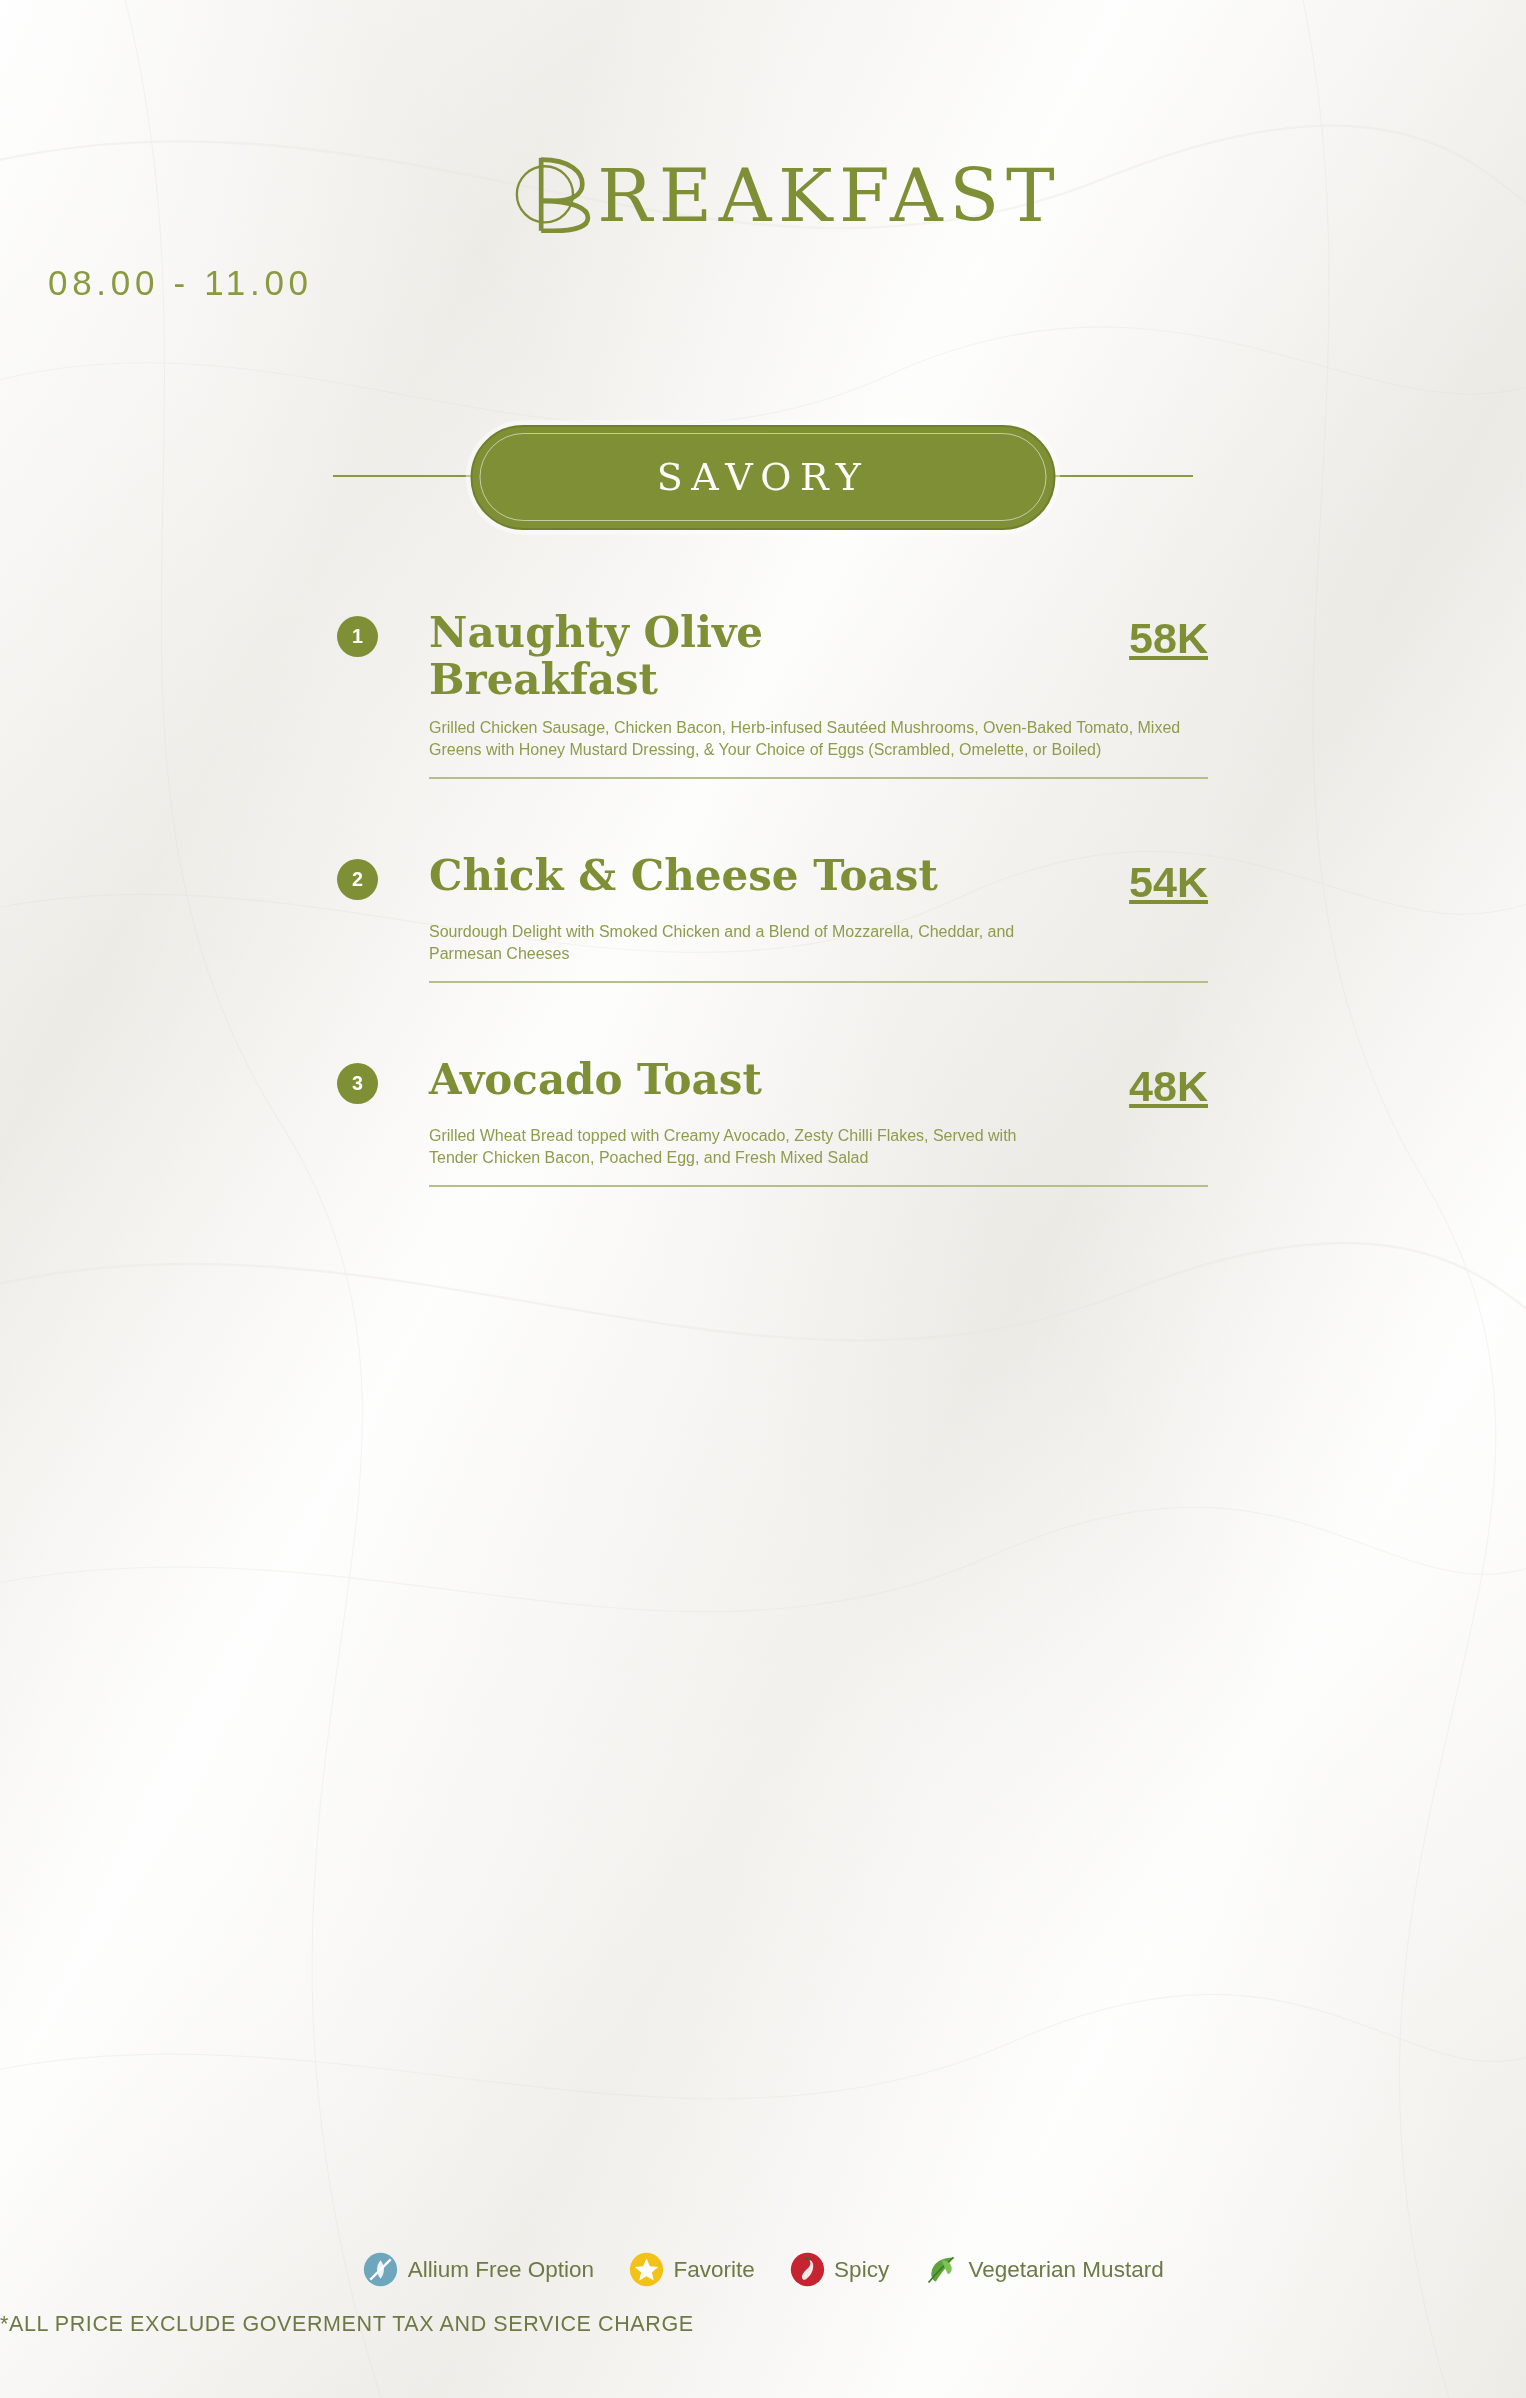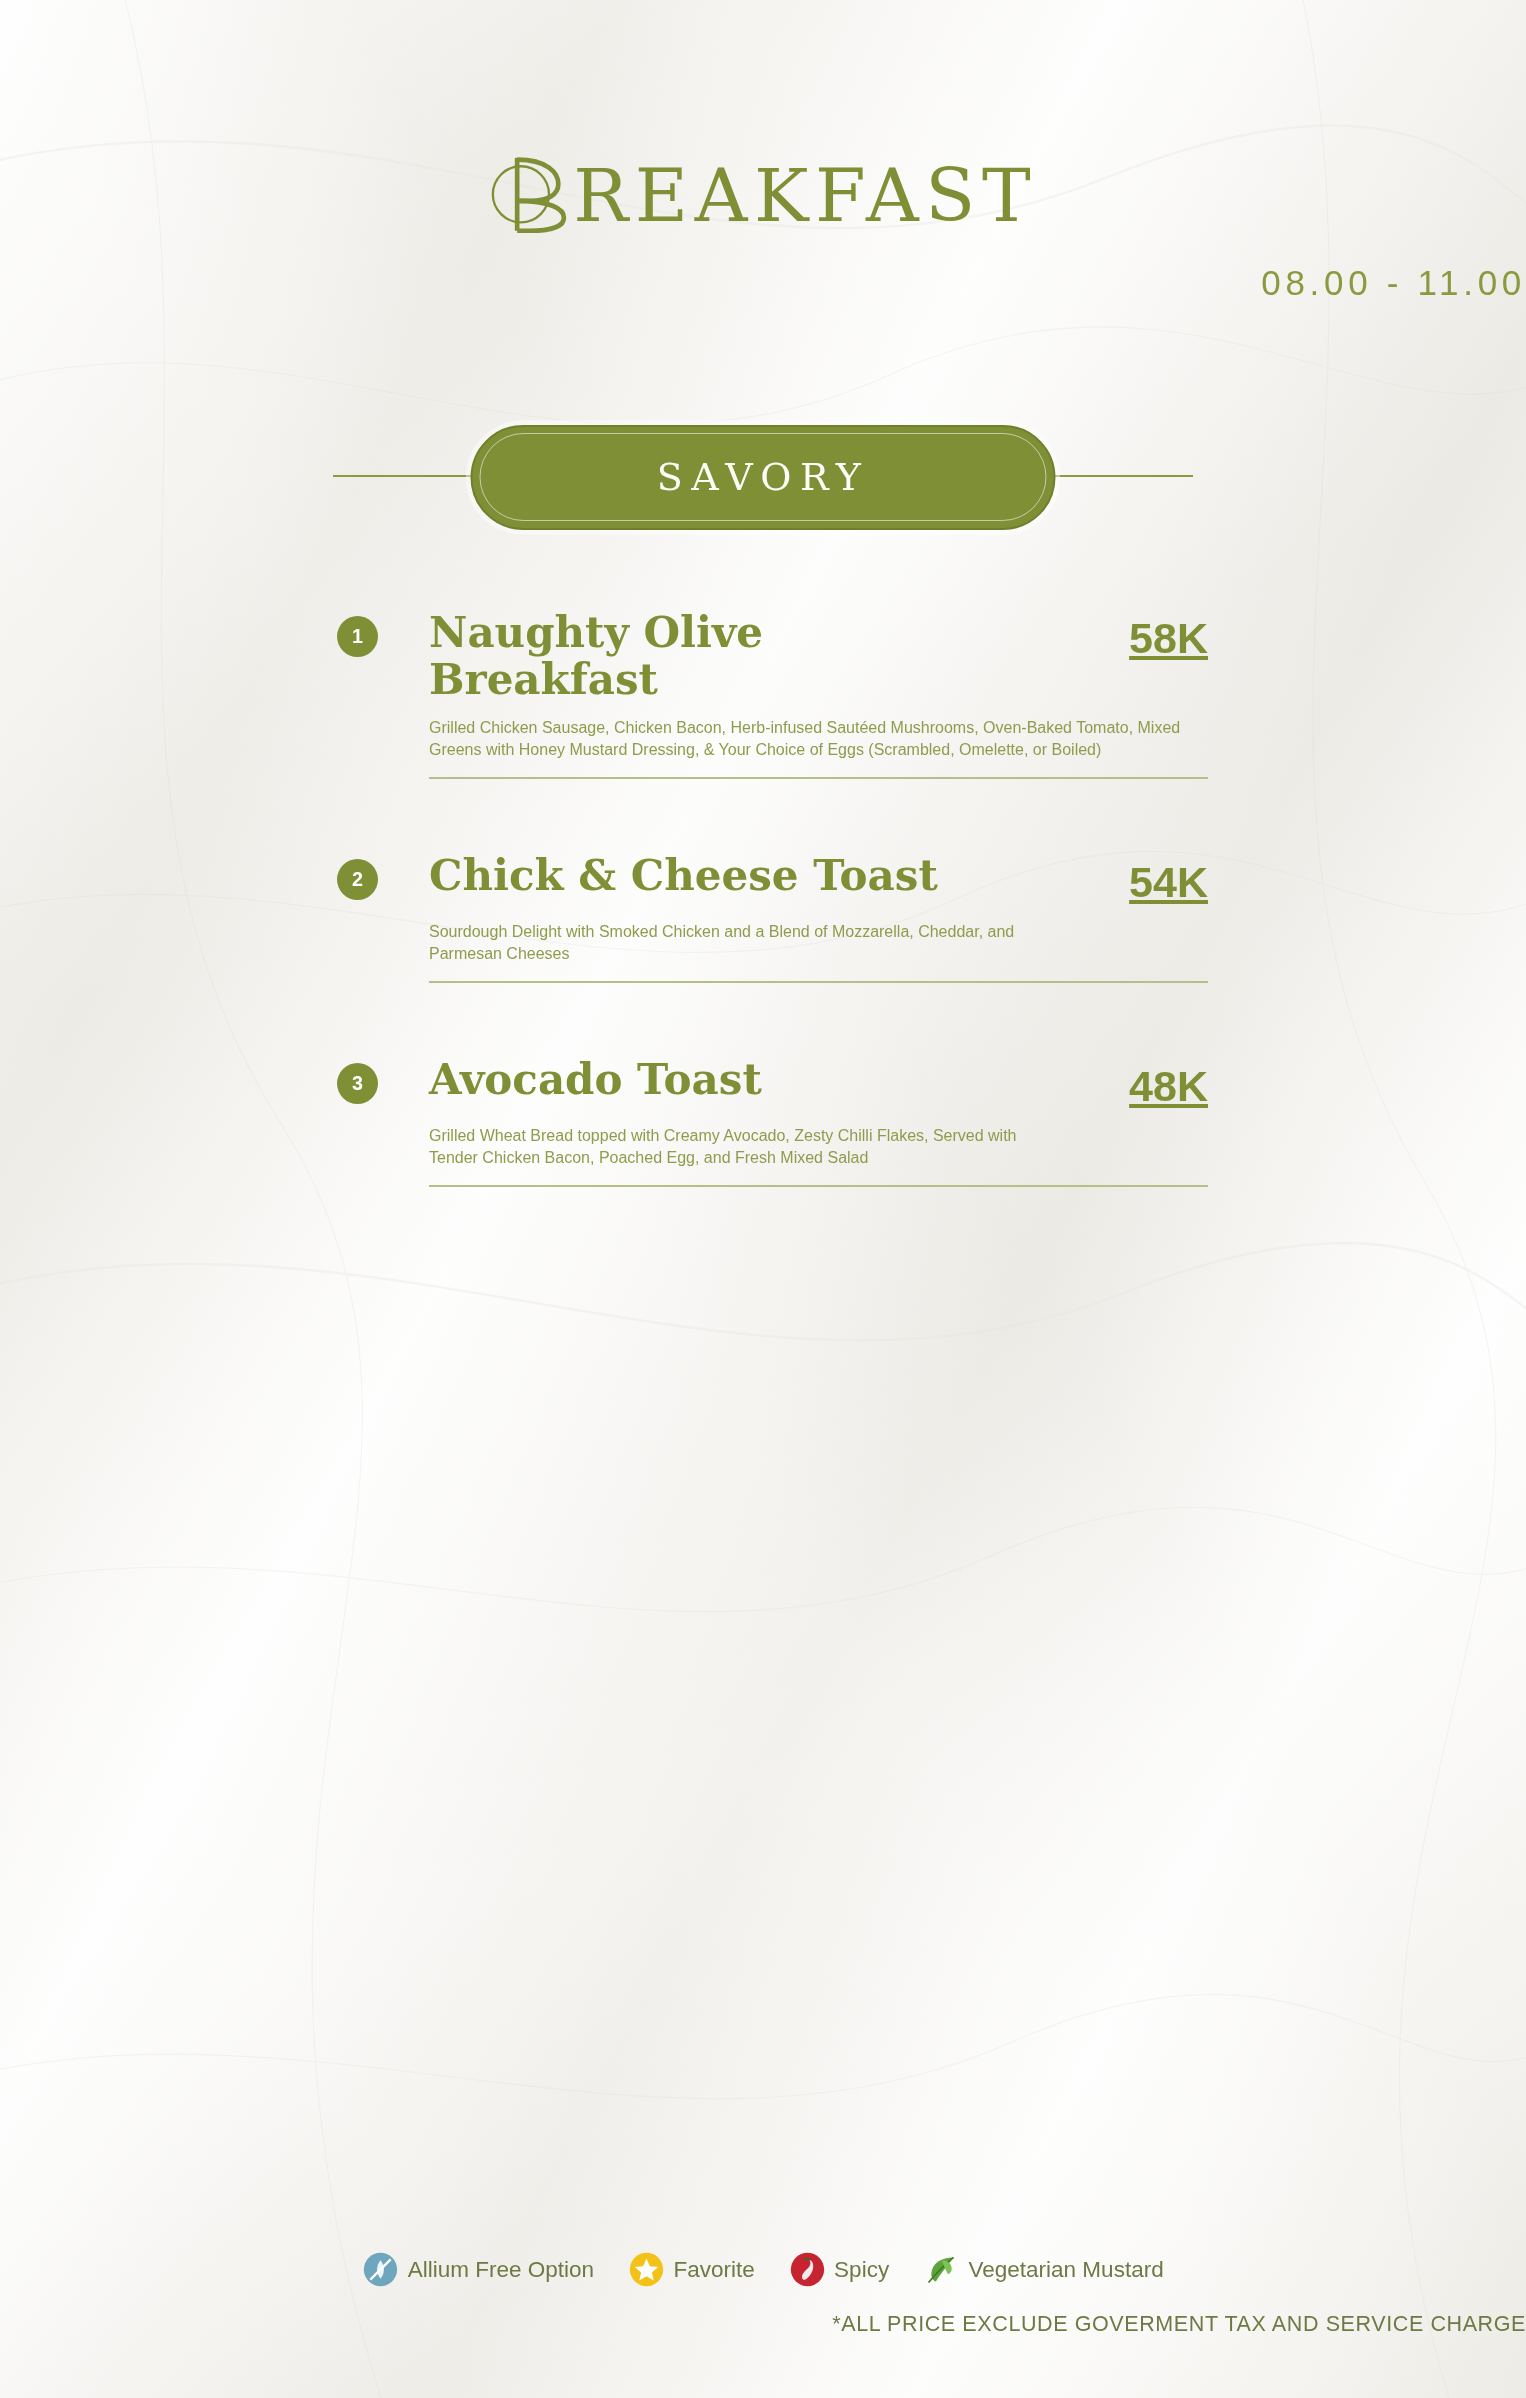--- a/index.html
+++ b/index.html
@@ -32,21 +32,22 @@
     position: absolute;
     inset: 0;
     opacity: 0.45;
     pointer-events: none;
   }
 
   
   .header {
     position: relative;
     padding-top: 141px;
-    text-align: right;
+    text-align: left;
+    padding-left: 48px;
   }
   .title-row {
     display: flex;
     align-items: center;
     justify-content: center;
     gap: 0px;
   }
   .monogram {
     position: relative;
     width: 90px;
@@ -190,21 +191,21 @@
     background: #b6bf8a;
     width: 100%;
   }
 
   
   .footer {
     position: absolute;
     bottom: 62px;
     left: 0;
     right: 0;
-    text-align: right;
+    text-align: left;
   }
   .legend {
     display: flex;
     align-items: center;
     justify-content: center;
     gap: 0px;
     flex-wrap: nowrap;
   }
   .legend-item {
     display: flex;

